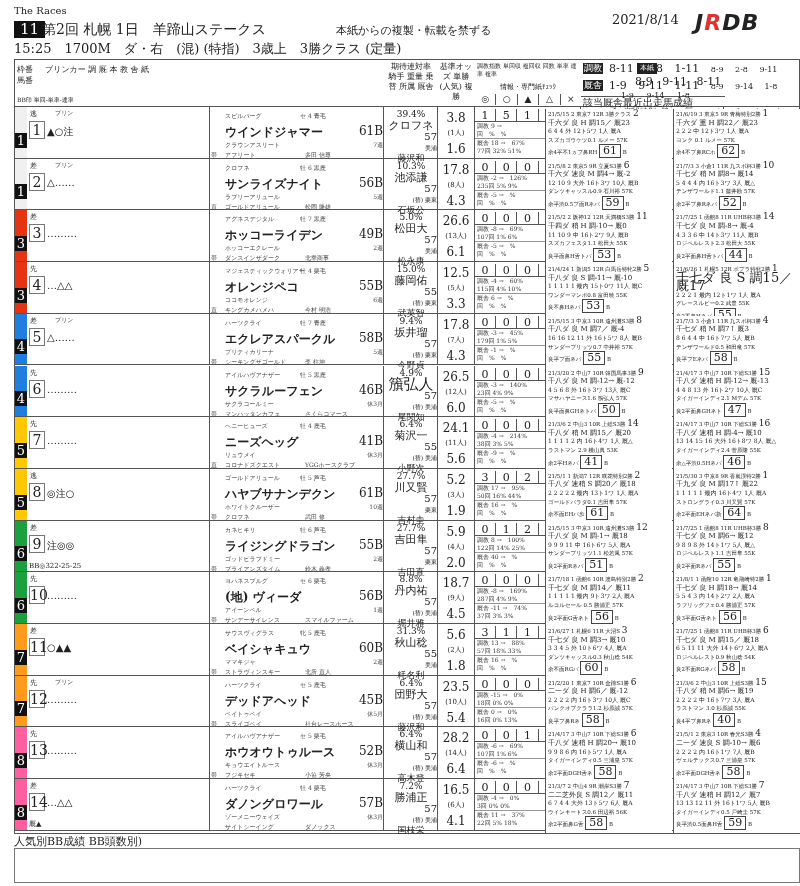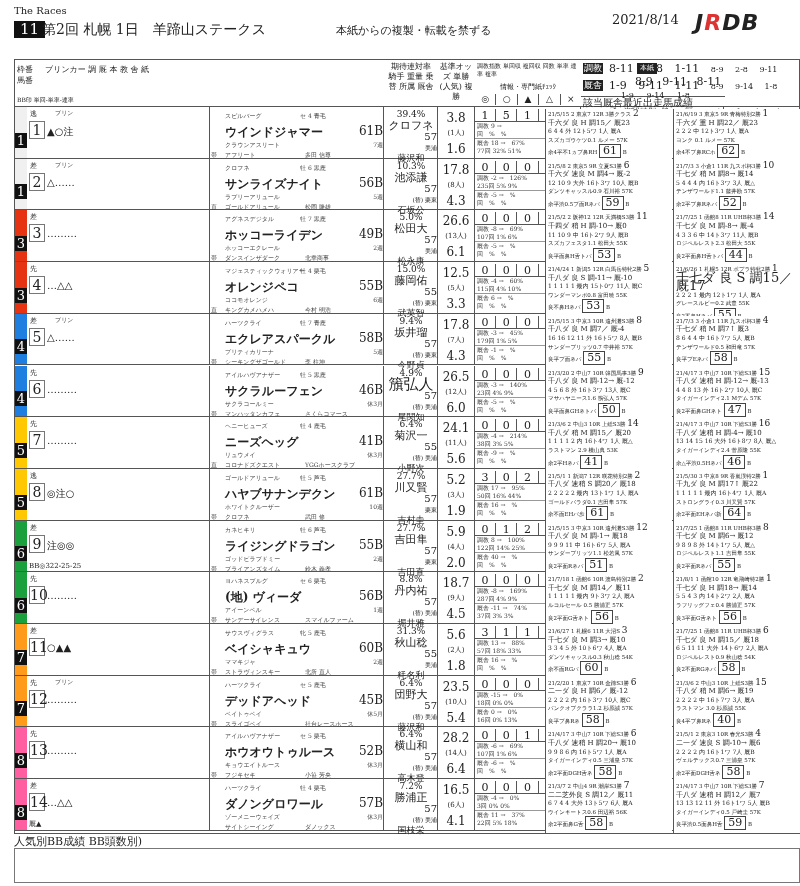--- a/index.html
+++ b/index.html
@@ -52,20 +52,21 @@
 .foot{position:absolute;left:14px;top:834px;font-size:11px}
 .footbox{position:absolute;left:14px;top:848px;width:786px;height:35px;border:1px solid #777}
 </style>
 </head>
 <body>
 
 <div class="hdr">
   <div class="tr">The Races</div>
   <div class="rno">11</div>
   <div class="rtitle">第2回 札幌 1日　羊蹄山ステークス</div>
+  <div class="rinfo">15:25　1700M　ダ・右　(混) (特指)　3歳上　3勝クラス (定量)</div>
   <div class="n1">本紙からの複製・転載を禁ずる</div>
   <div class="date">2021/8/14</div>
   <div class="logo">J<b>R</b>DB</div>
 </div>
 
 <div class="wrap">
   <div class="colhdr">
     <div class="hcell" style="left:2px;top:4px;width:26px;font-size:8px">枠番 馬番</div>
     <div class="hcell" style="left:30px;top:4px;width:160px;font-size:8px">ブリンカー 調 厩 本 教 舎 紙</div>
     <div class="hcell" style="left:2px;top:34px;width:190px;font-size:6px">BB印 単回-単率-連率</div>

